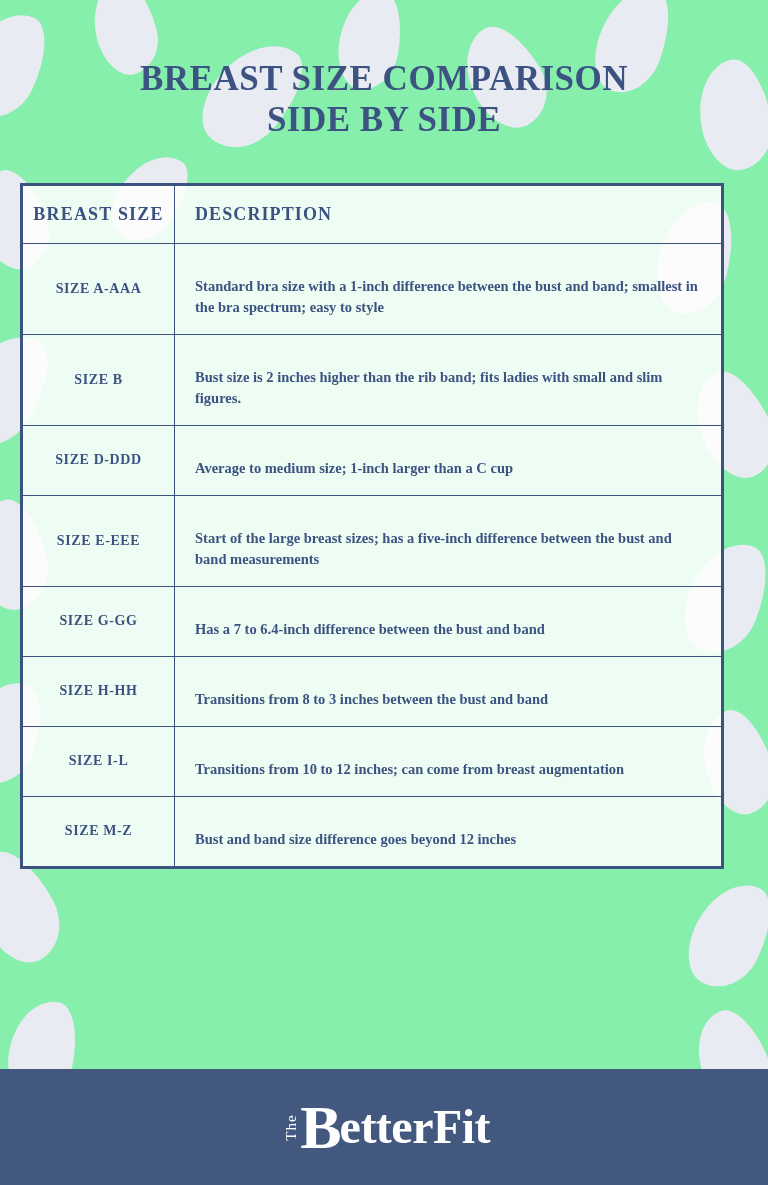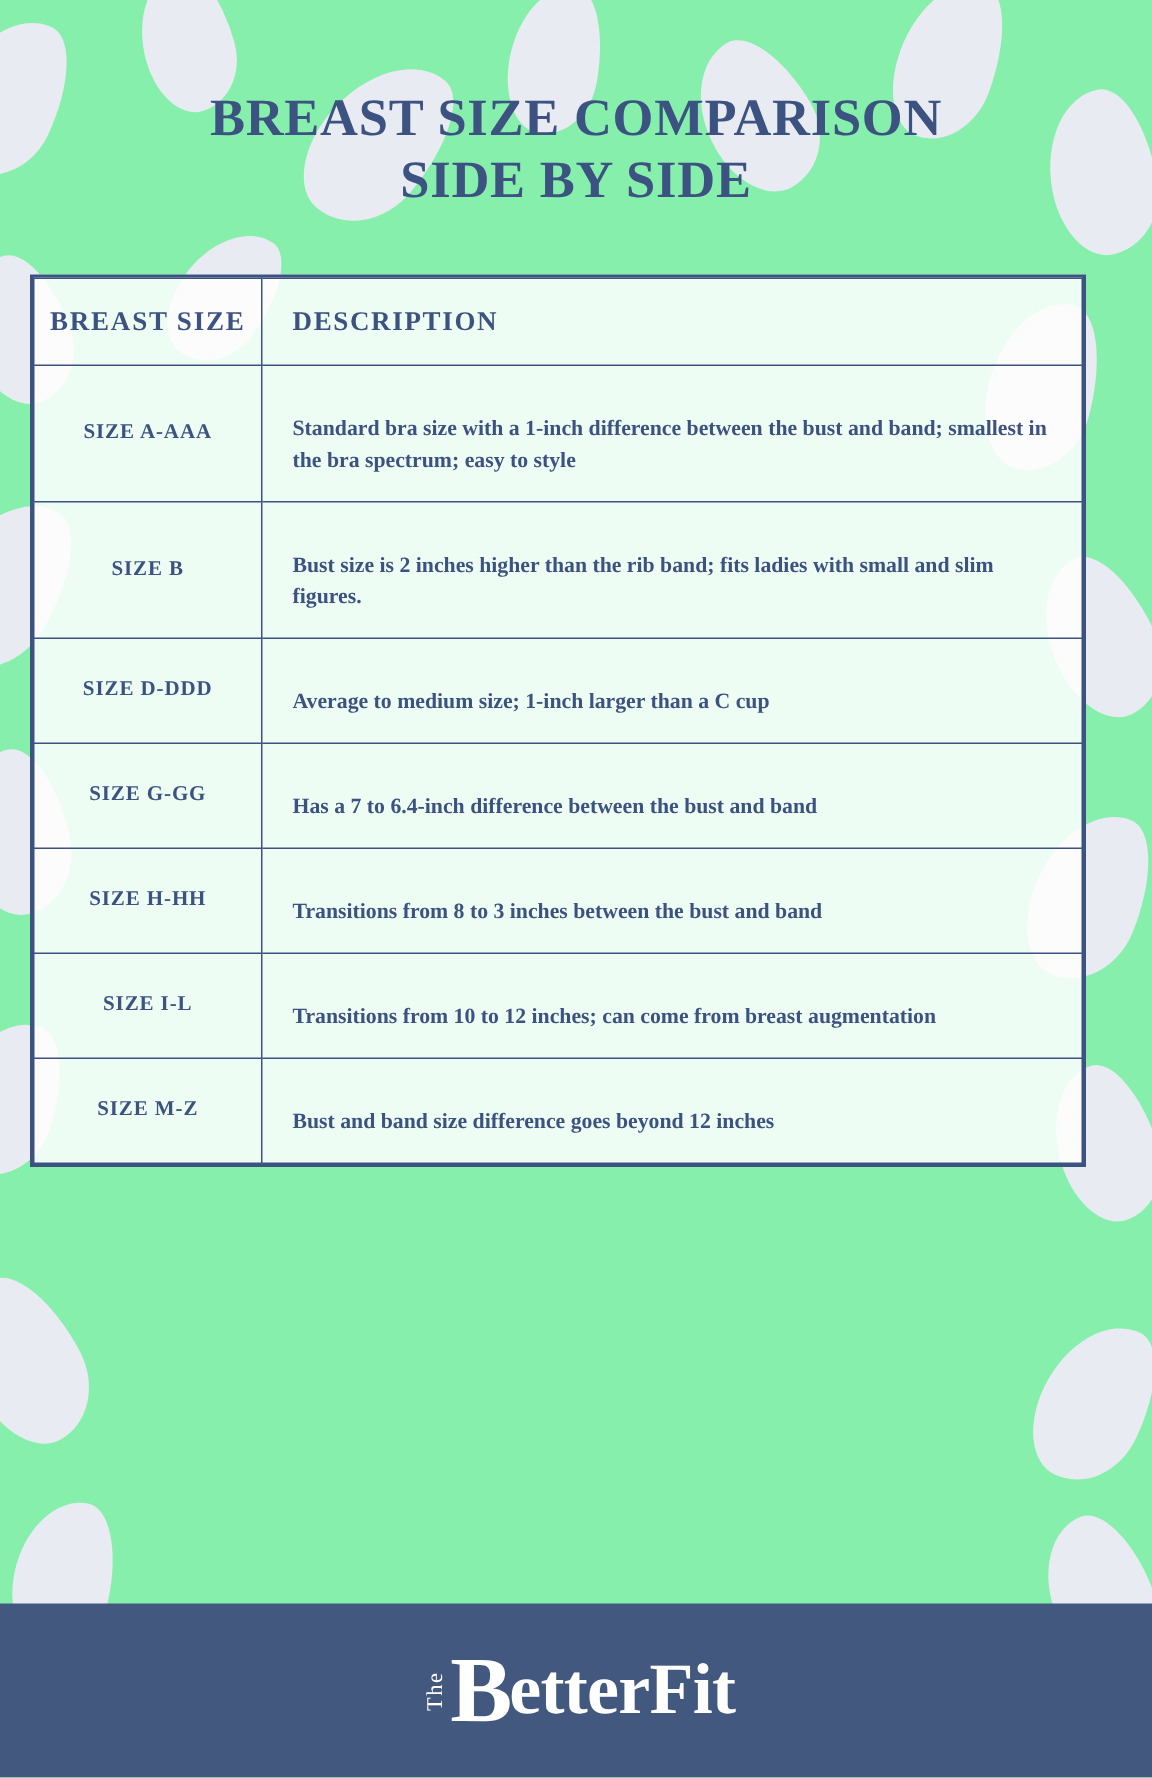--- a/index.html
+++ b/index.html
@@ -196,20 +196,24 @@
           </tr>
           <tr>
             <td class="cell-size">SIZE B</td>
             <td class="cell-desc">Bust size is 2 inches higher than the rib band; fits ladies with small and slim figures.</td>
           </tr>
           <tr>
             <td class="cell-size">SIZE D-DDD</td>
             <td class="cell-desc">Average to medium size; 1-inch larger than a C cup</td>
           </tr>
           <tr>
+            <td class="cell-size">SIZE E-EEE</td>
+            <td class="cell-desc">Start of the large breast sizes; has a five-inch difference between the bust and band measurements</td>
+          </tr>
+          <tr>
             <td class="cell-size">SIZE G-GG</td>
             <td class="cell-desc">Has a 7 to 6.4-inch difference between the bust and band</td>
           </tr>
           <tr>
             <td class="cell-size">SIZE H-HH</td>
             <td class="cell-desc">Transitions from 8 to 3 inches between the bust and band</td>
           </tr>
           <tr>
             <td class="cell-size">SIZE I-L</td>
             <td class="cell-desc">Transitions from 10 to 12 inches; can come from breast augmentation</td>

